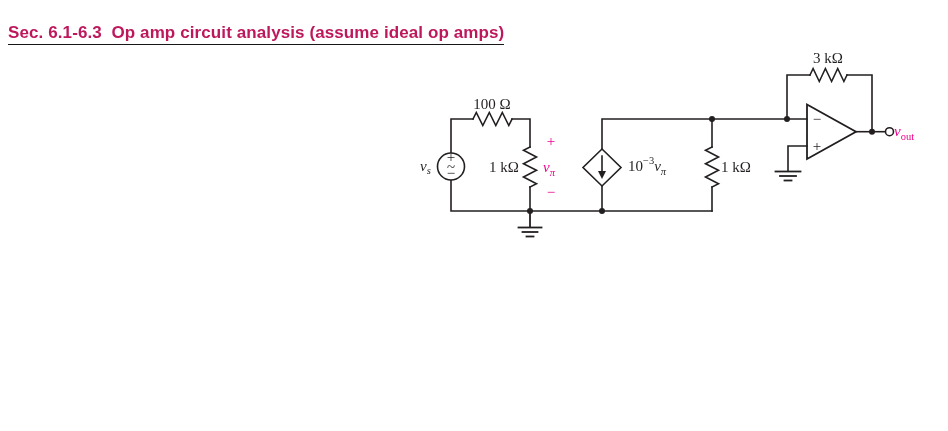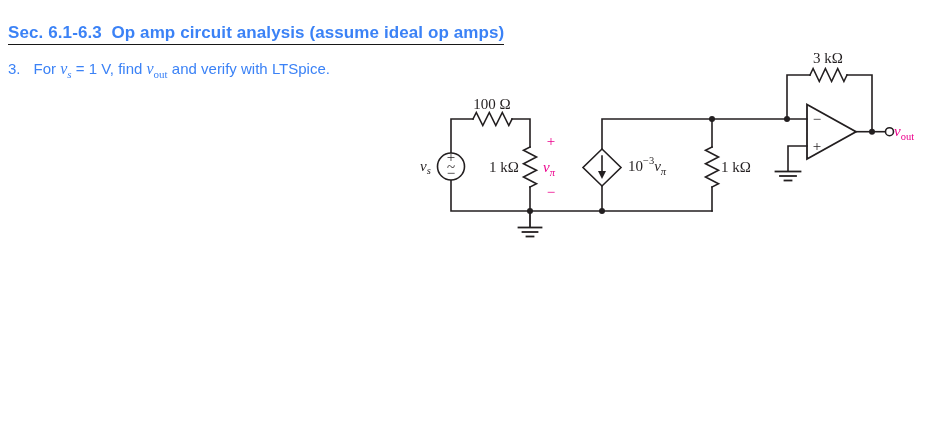--- a/index.html
+++ b/index.html
@@ -1,17 +1,17 @@
 <!DOCTYPE html>
 <html><head>
 <meta charset="utf-8">
 <style>
   html,body { margin:0; padding:0; background:#ffffff; }
   .page { position:relative; width:948px; height:395px; background:#ffffff; overflow:hidden;
-          font-family:"Liberation Sans", sans-serif; color:#3b82f6; }
+          font-family:"Liberation Sans", sans-serif; color:#be185d; }
   .title { position:absolute; left:8px; top:23px; font-size:17px; font-weight:700;
            white-space:pre; display:inline-block; border-bottom:1.6px solid #171717;
            padding-bottom:1px; letter-spacing:0.1px; }
   .problem { position:absolute; left:8px; top:60px; font-size:15px; white-space:pre-wrap; }
   .pnum { margin-right:13px; }
   .mvar { font-family:"Liberation Serif", serif; }
   .mvar .mi { font-style:italic; font-size:16px; }
   .mvar sub { font-size:11px; font-style:italic; }
   .mvar sub.rm { font-style:normal; }
   svg.circuit { position:absolute; left:0; top:0; }
@@ -19,21 +19,20 @@
   .slabel .mi { font-style:italic; }
   .slabel .sup, .slabel .sub { font-size:10.5px; }
 </style>
 </head>
 <body>
 
 <div class="page">
 
   <div class="title">Sec. 6.1-6.3  Op amp circuit analysis (assume ideal op amps)</div>
 
-  <div class="problem"><span class="pnum">3.</span><span>For </span><span class="mvar"><span class="mi">v</span><sub>s</sub></span><span> = 1 V, find </span><span class="mvar"><span class="mi">v</span><sub class="rm">out</sub></span><span> and verify with LTSpice.</span></div>
 
   <svg class="circuit" width="948" height="431" viewBox="0 0 948 431">
 
     <g fill="none" stroke-width="1.6" stroke-linecap="square" stroke="#231f20">
       <path d="M451,153 V119 H473"></path>
       <polyline points="473,119 476.3,112.5 482.8,125.5 489.3,112.5 495.8,125.5 502.3,112.5 508.8,125.5 512,119"></polyline>
       <path d="M512,119 H530 V147"></path>
       <polyline points="530,147 523.5,150.3 536.5,157 523.5,163.7 536.5,170.3 523.5,177 536.5,183.7 530,187"></polyline>
       <path d="M530,187 V211"></path>
       <path d="M451,180 V211 H712"></path>

